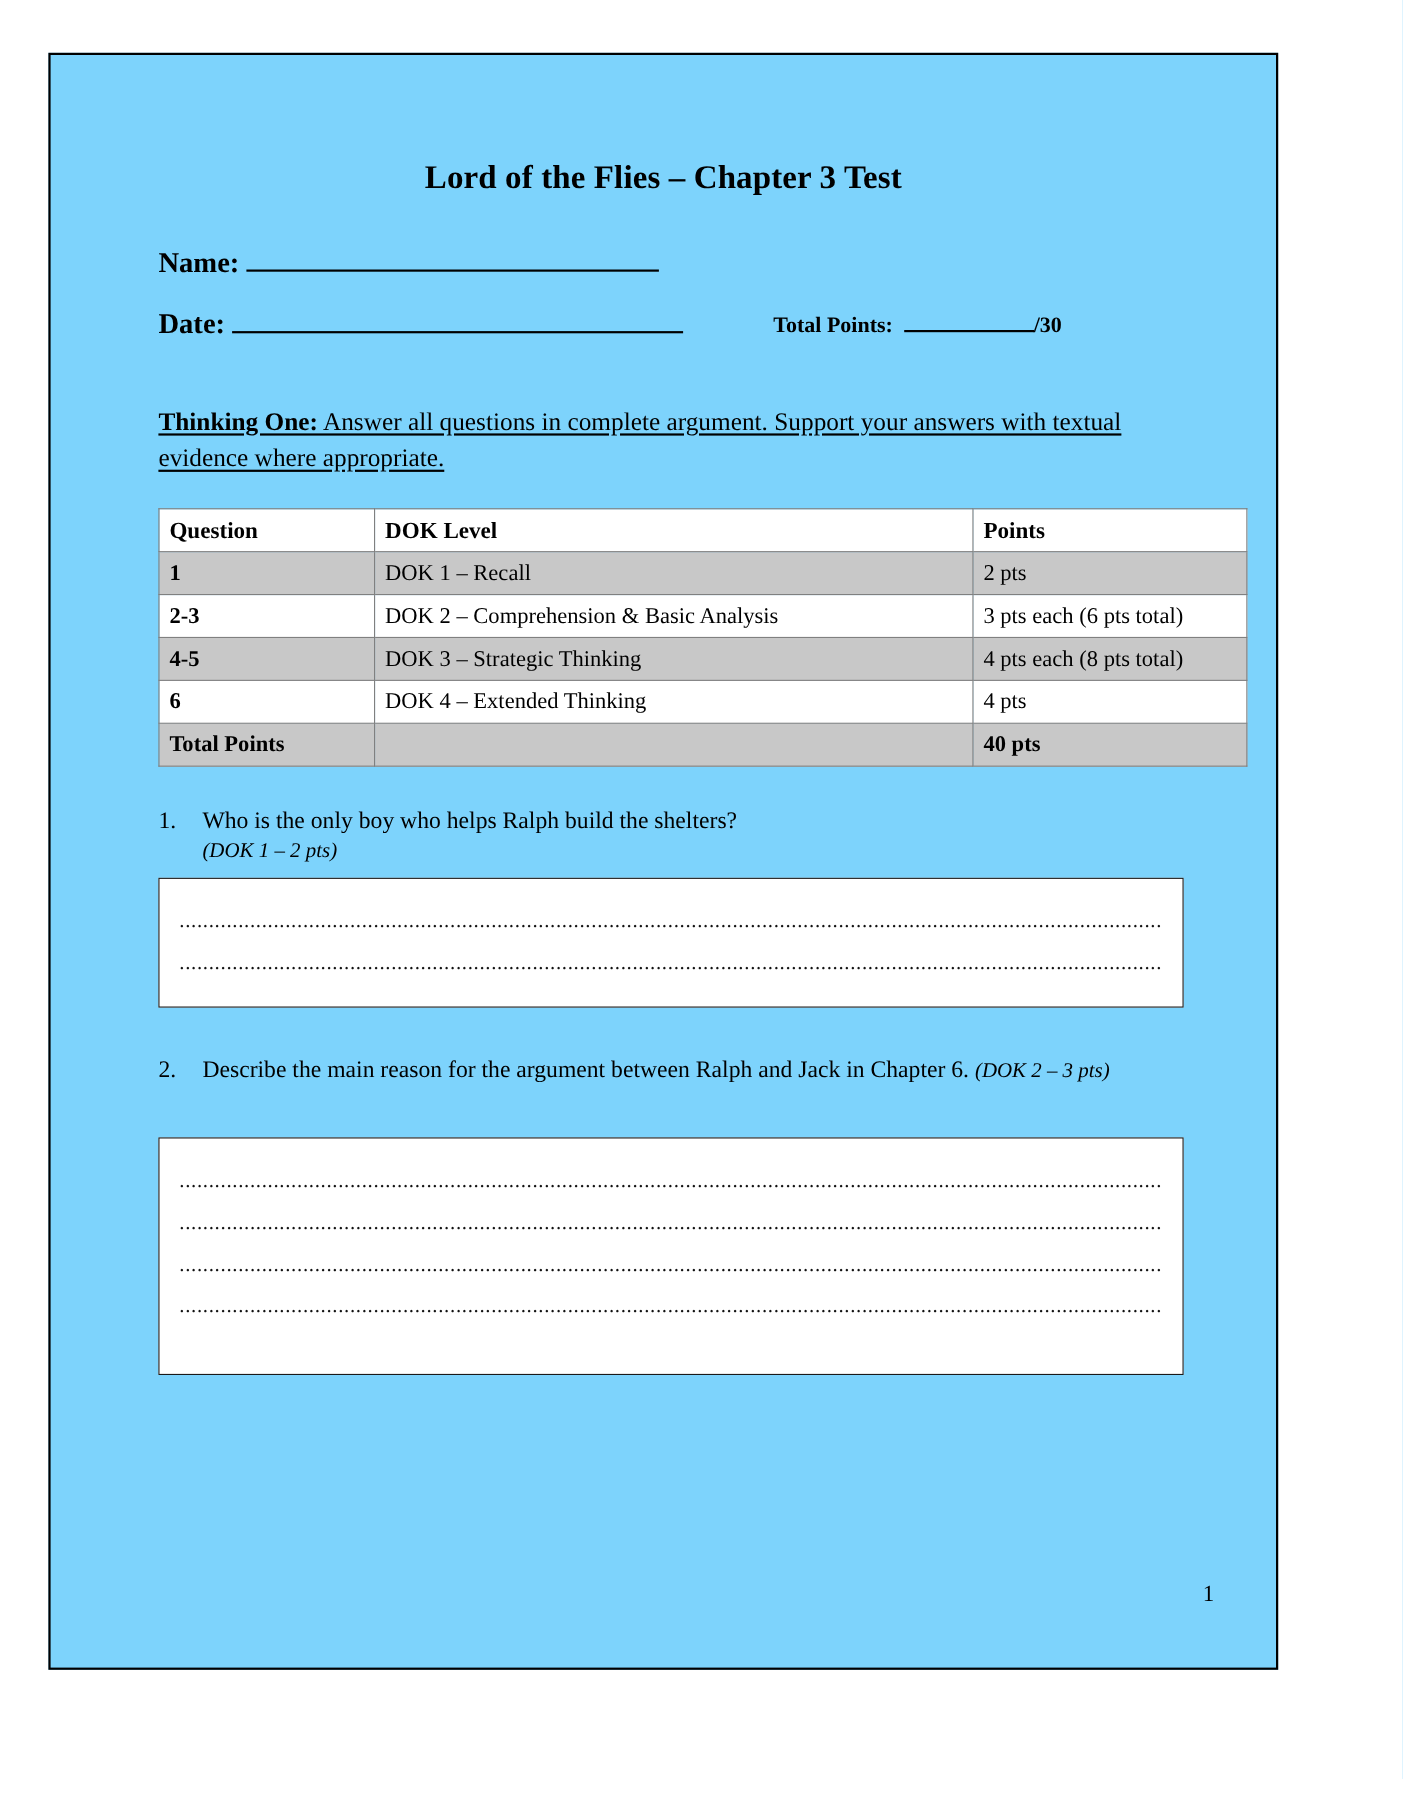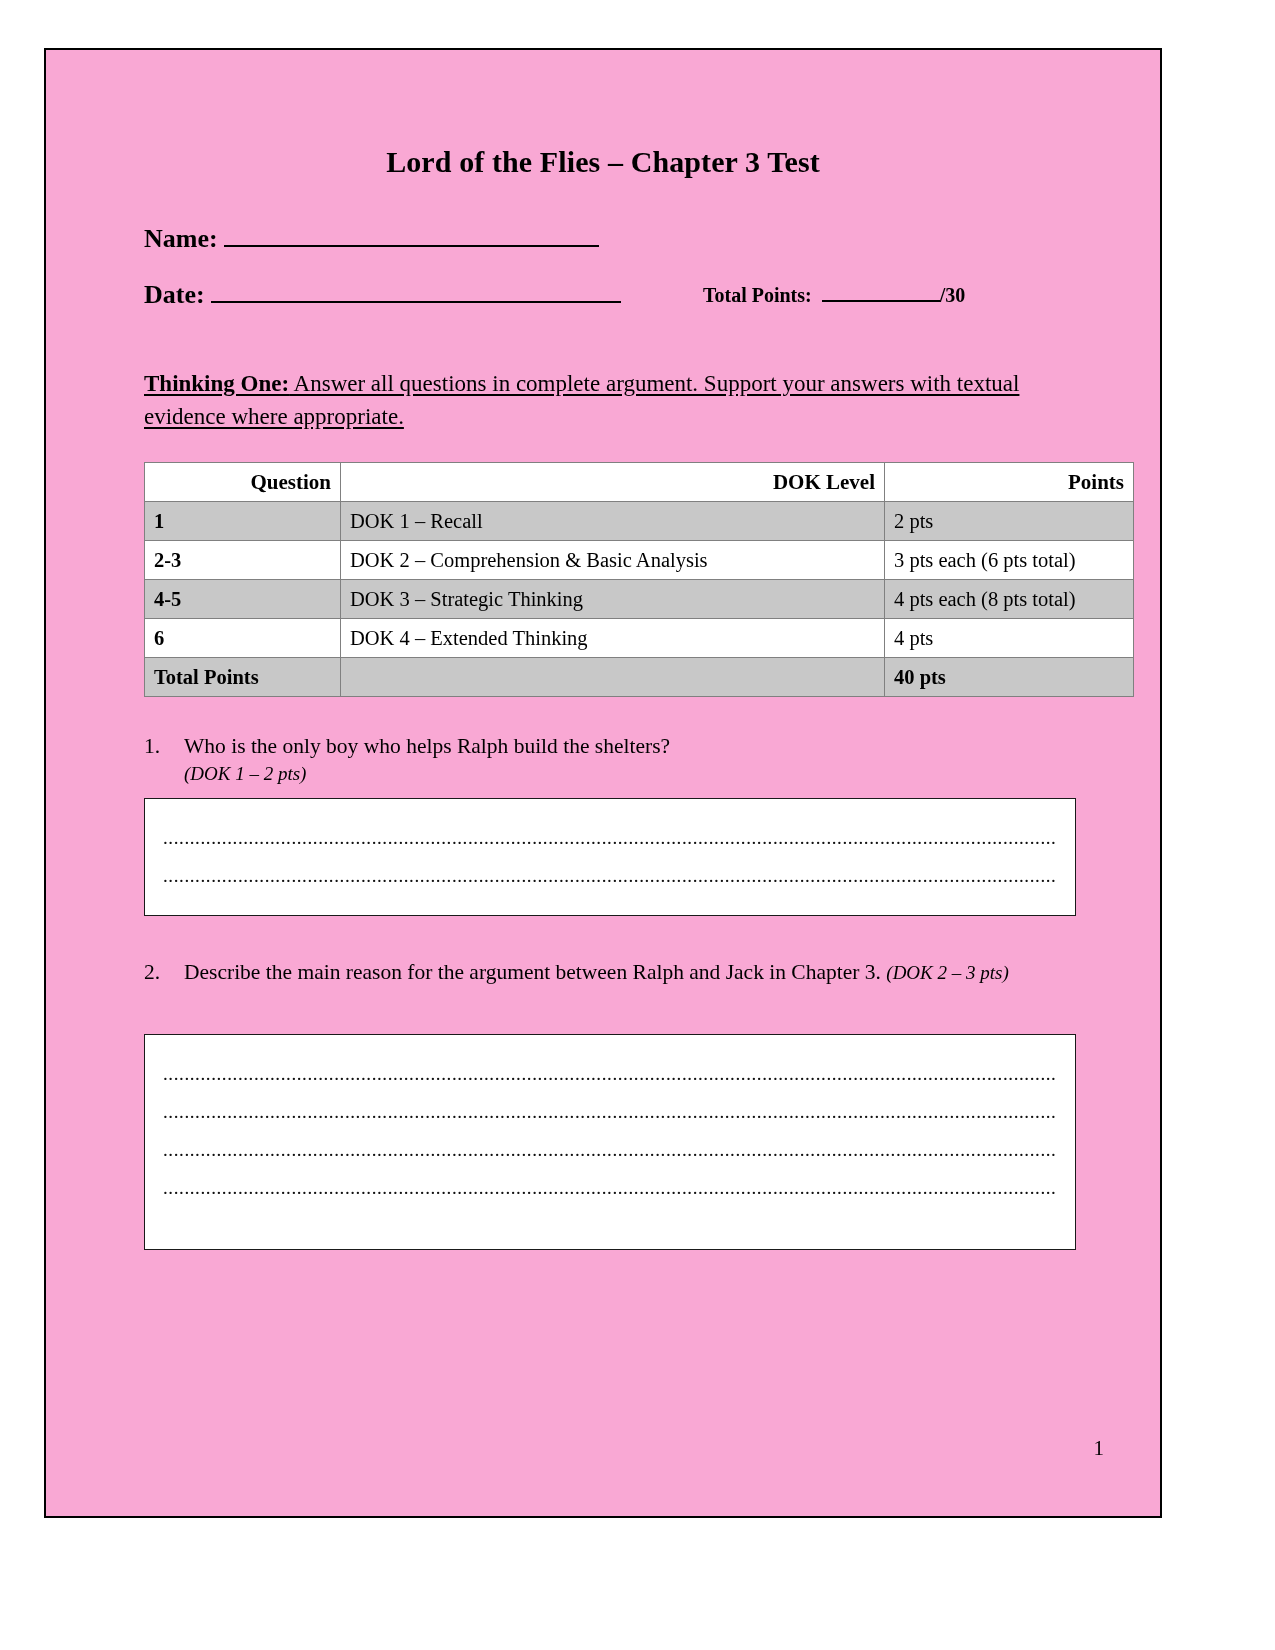--- a/index.html
+++ b/index.html
@@ -16,21 +16,21 @@
   }
 
   .page {
     position: absolute;
     left: 44px;
     top: 48px;
     width: 1118px;
     height: 1470px;
     border: 2px solid #000000;
     box-sizing: border-box;
-    background: #f9a8d4;
+    background: #7dd3fc;
   }
 
   .page-inner {
     position: relative;
     width: 100%;
     height: 100%;
   }
 
   
   .doc-title {
@@ -101,21 +101,21 @@
   }
   .dok-table td, .dok-table th {
     border: 1px solid #808080;
     padding: 5px 9px;
     height: 28px;
     vertical-align: middle;
   }
   .dok-table thead th {
     background: #ffffff;
     font-weight: bold;
-    text-align: right;
+    text-align: left;
     font-size: 21px;
   }
   .dok-table tbody tr.shaded td {
     background: #c8c8c8;
   }
   .dok-table tbody tr.plain td {
     background: #ffffff;
   }
   .dok-table td.col-q {
     font-weight: bold;
@@ -252,21 +252,21 @@
       <div class="q-note-line">(DOK 1 – 2 pts)</div>
     </div>
 
     <div class="answer-box" style="top:748px; width:932px; height:118px;">
       <div class="answer-line">........................................................................................................................................................................................................</div>
       <div class="answer-line">........................................................................................................................................................................................................</div>
     </div>
 
     <div class="question-block" style="top:908px;">
       <div class="q-text">
-        <span class="q-num">2.</span><span>Describe the main reason for the argument between Ralph and Jack in Chapter 3. </span><span class="q-note">(DOK 2 – 3 pts)</span>
+        <span class="q-num">2.</span><span>Describe the main reason for the argument between Ralph and Jack in Chapter 6. </span><span class="q-note">(DOK 2 – 3 pts)</span>
       </div>
     </div>
 
     <div class="answer-box" style="top:984px; width:932px; height:216px;">
       <div class="answer-line">........................................................................................................................................................................................................</div>
       <div class="answer-line">........................................................................................................................................................................................................</div>
       <div class="answer-line">........................................................................................................................................................................................................</div>
       <div class="answer-line">........................................................................................................................................................................................................</div>
     </div>
 

